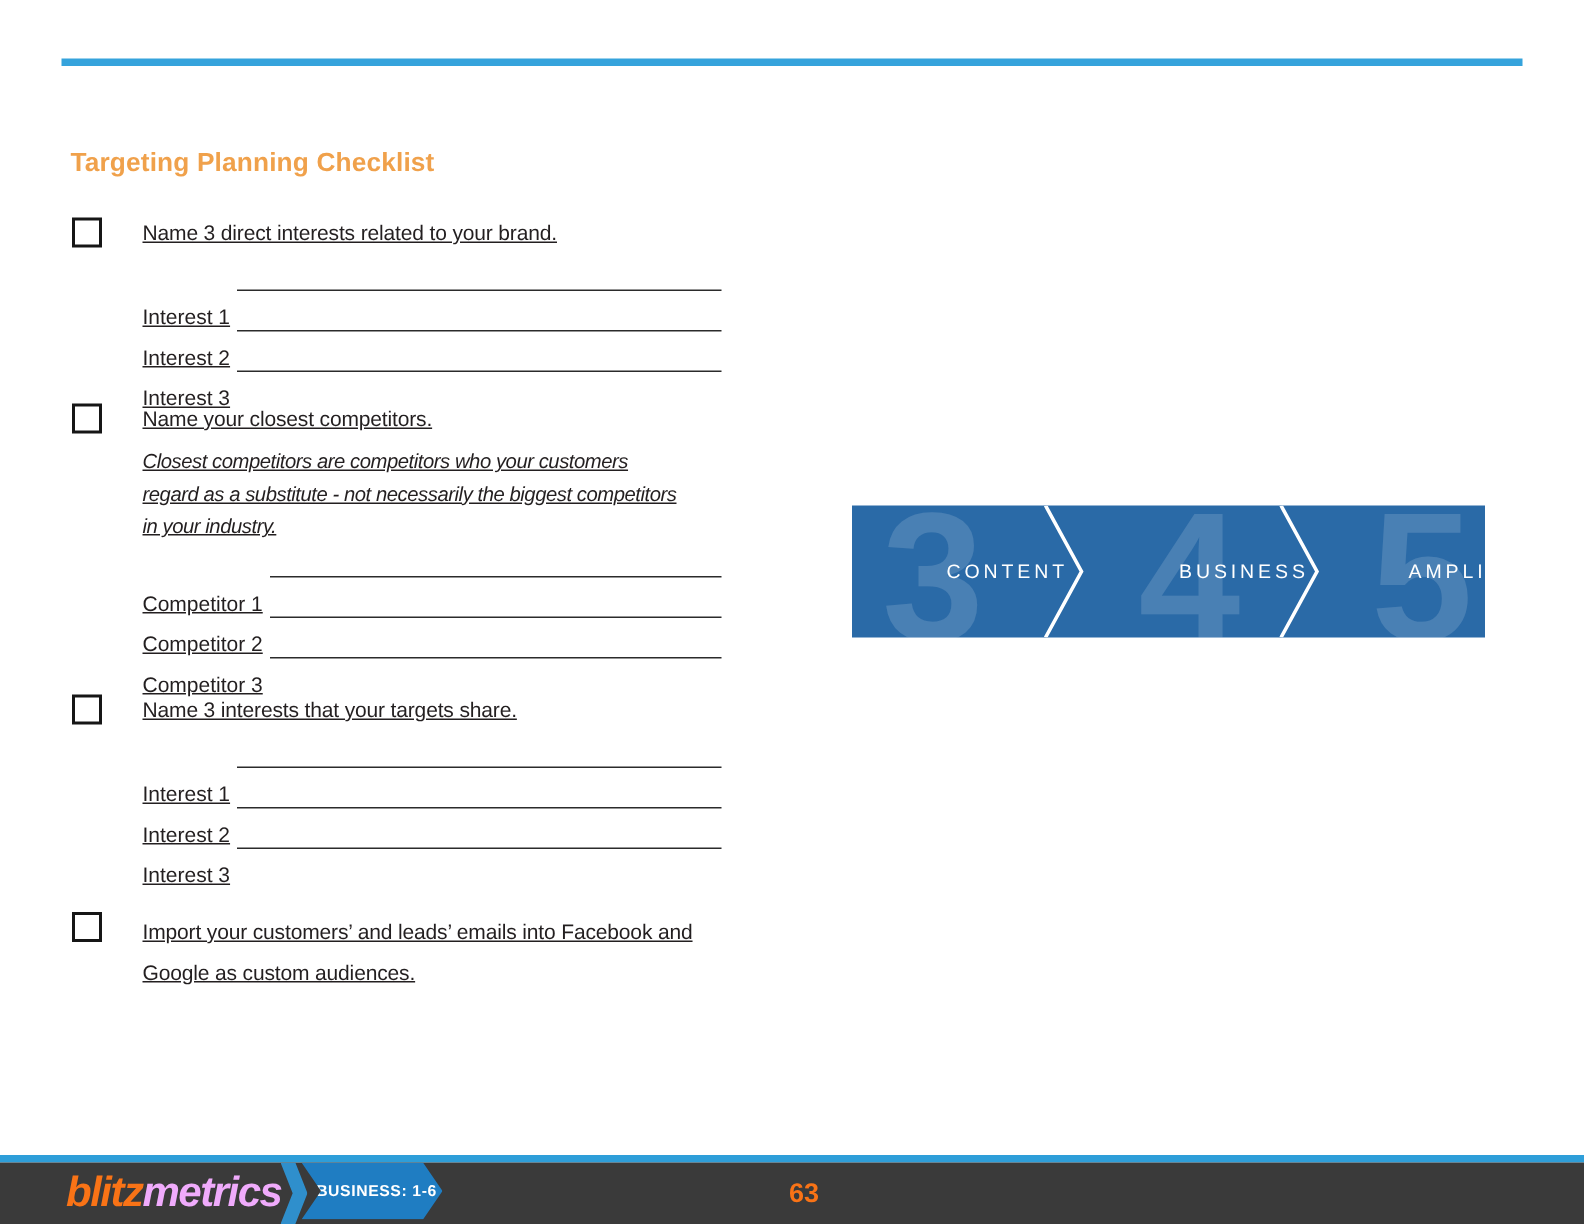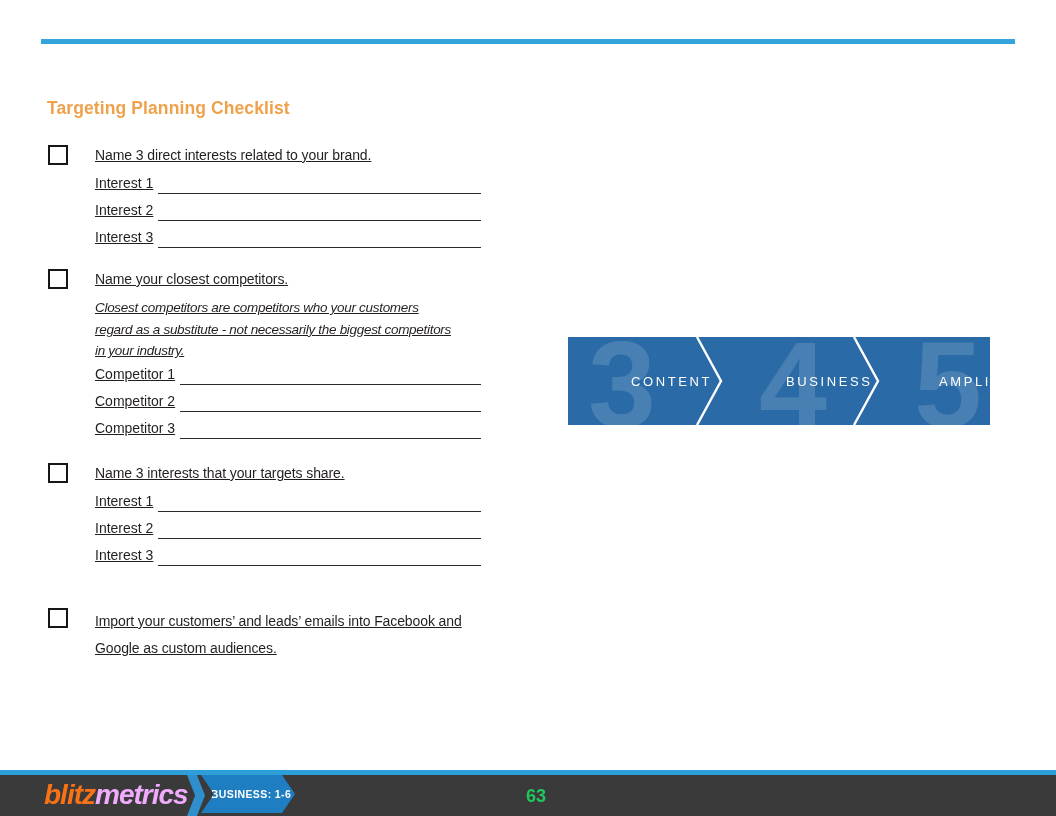--- a/index.html
+++ b/index.html
@@ -61,20 +61,21 @@
   }
   .fill-row {
     display: flex;
     height: 27px;
     align-items: flex-start;
   }
   .fill-row .lbl {
     font-size: 14px;
     line-height: 21px;
     white-space: nowrap;
+    margin-top: 28px;
   }
   .fill-row .line {
     flex: 1;
     margin-left: 5px;
     height: 20px;
     border-bottom: 1.4px solid #2b2b2b;
   }
 
   
   .process-band {
@@ -154,21 +155,21 @@
     letter-spacing: 0.4px;
     padding-left: 6px;
     box-sizing: border-box;
     white-space: nowrap;
   }
   .page-number {
     position: absolute;
     left: 50%; top: 50%;
     transform: translate(-50%, -50%);
     margin-left: 8px;
-    color: #22c55e;
+    color: #f97316;
     font-size: 18px;
     font-weight: 700;
   }
 </style>
 </head>
 <body>
 
 <div id="page">
 
   <div class="top-rule"></div>

